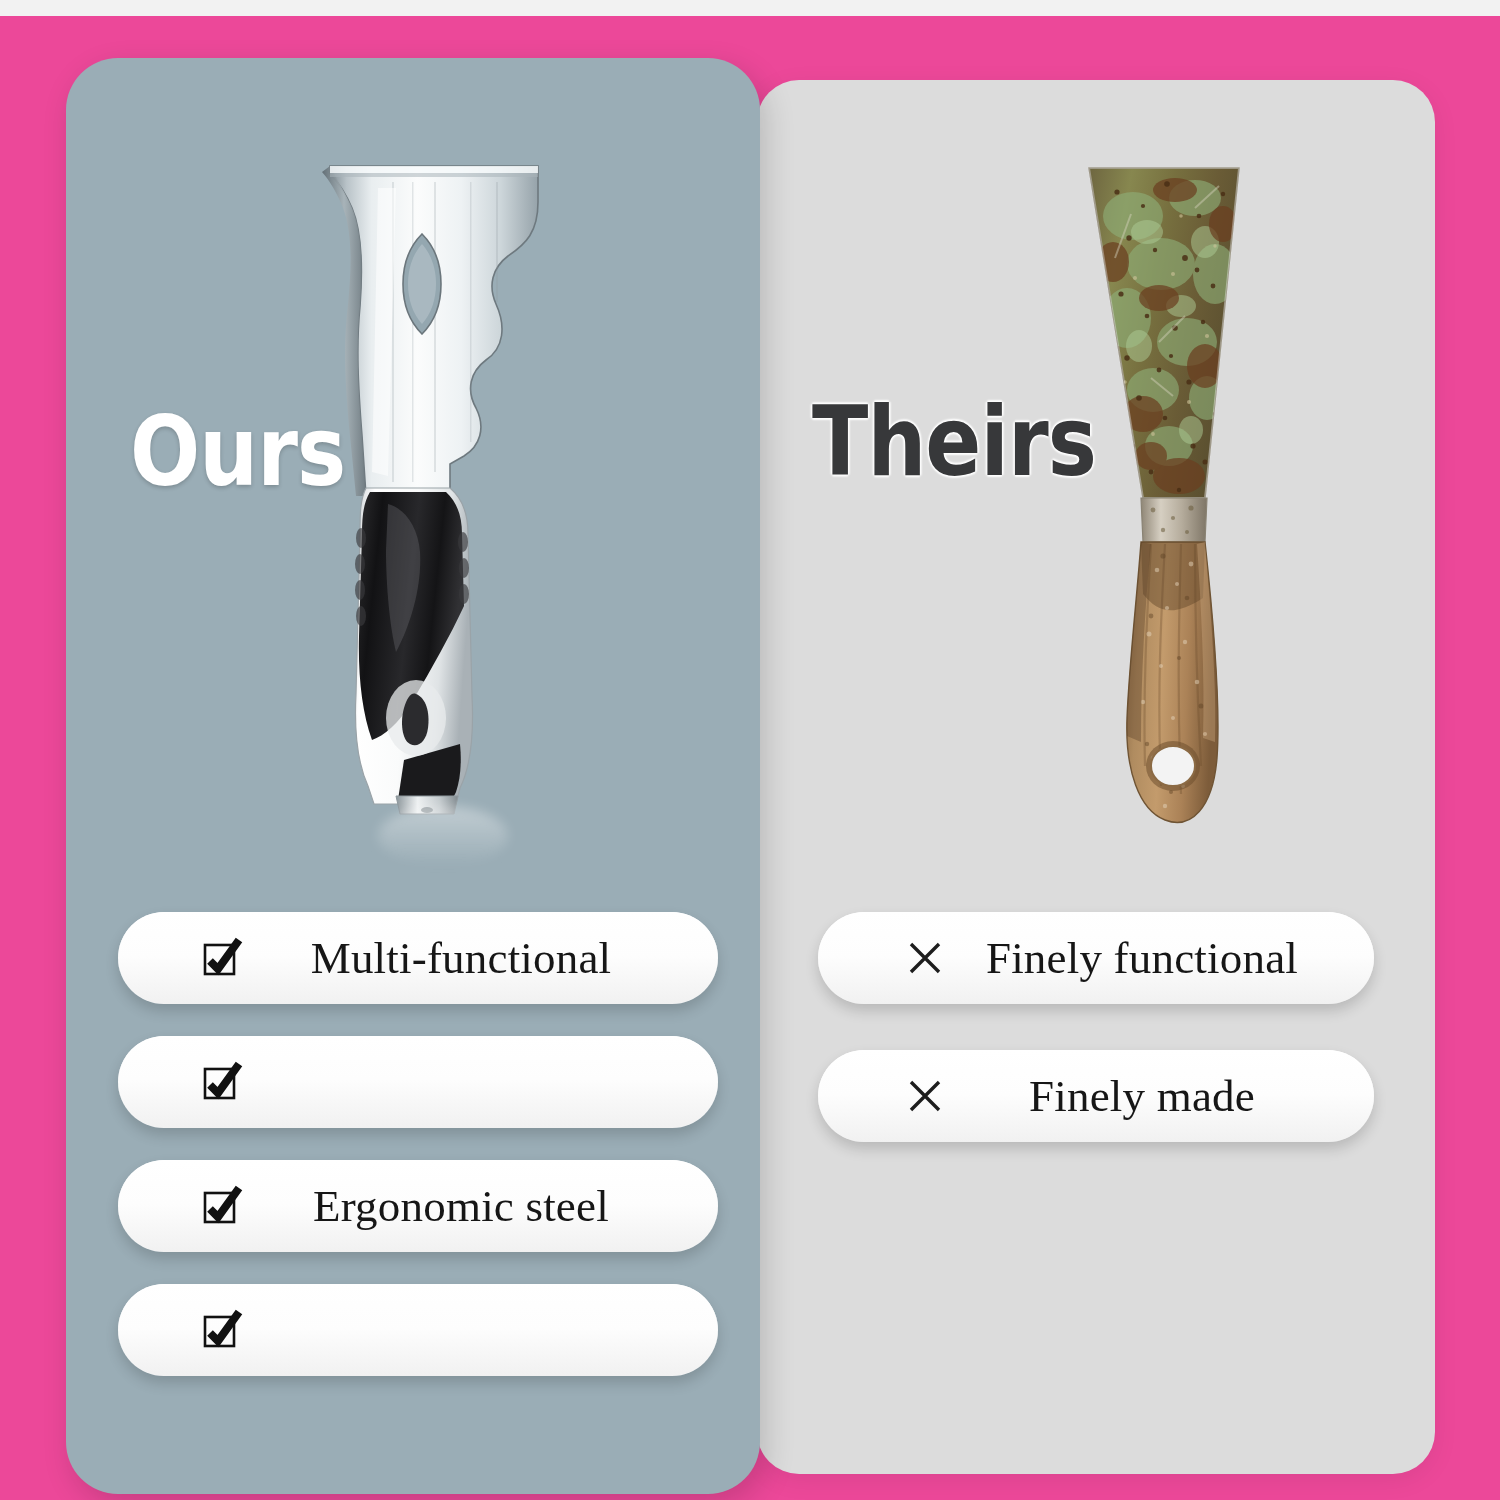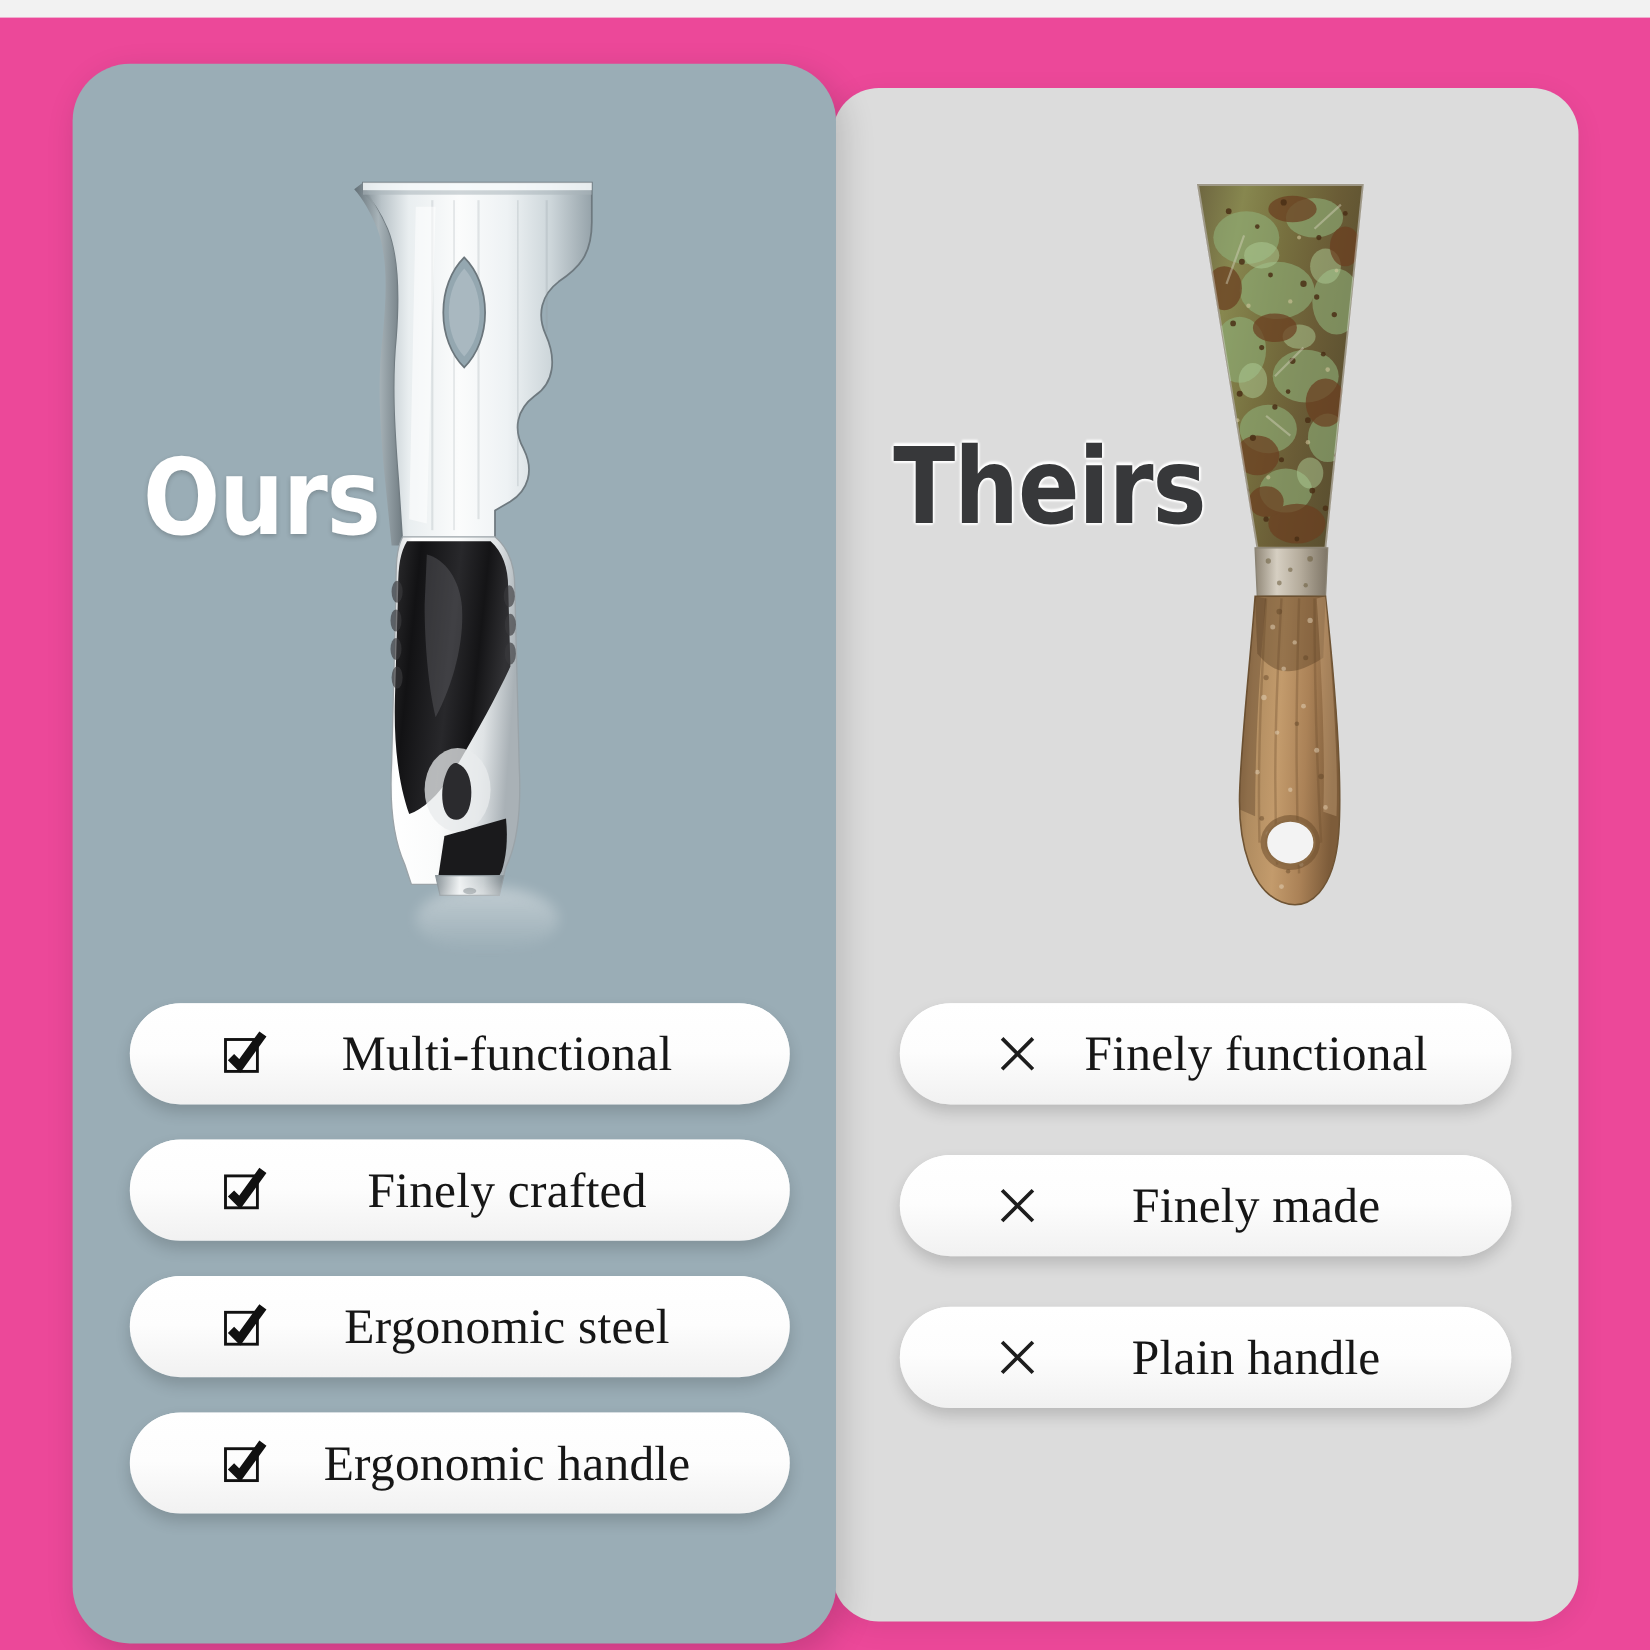--- a/index.html
+++ b/index.html
@@ -507,41 +507,39 @@
       <span class="pill-label">Multi-functional</span>
     </div>
 
     <div class="pill">
       <span class="mark">
         <svg width="44" height="44" viewBox="0 0 44 44" xmlns="http://www.w3.org/2000/svg">
           <rect x="6" y="9" width="29" height="29" fill="none" stroke="#111" stroke-width="2.6"></rect>
           <path d="M 11 25 L 19 33 L 40 4" fill="none" stroke="#111" stroke-width="8" stroke-linecap="butt" stroke-linejoin="miter"></path>
         </svg>
       </span>
-      <span class="pill-label">Finely crafted</span>
     </div>
 
     <div class="pill">
       <span class="mark">
         <svg width="44" height="44" viewBox="0 0 44 44" xmlns="http://www.w3.org/2000/svg">
           <rect x="6" y="9" width="29" height="29" fill="none" stroke="#111" stroke-width="2.6"></rect>
           <path d="M 11 25 L 19 33 L 40 4" fill="none" stroke="#111" stroke-width="8" stroke-linecap="butt" stroke-linejoin="miter"></path>
         </svg>
       </span>
       <span class="pill-label">Ergonomic steel</span>
     </div>
 
     <div class="pill">
       <span class="mark">
         <svg width="44" height="44" viewBox="0 0 44 44" xmlns="http://www.w3.org/2000/svg">
           <rect x="6" y="9" width="29" height="29" fill="none" stroke="#111" stroke-width="2.6"></rect>
           <path d="M 11 25 L 19 33 L 40 4" fill="none" stroke="#111" stroke-width="8" stroke-linecap="butt" stroke-linejoin="miter"></path>
         </svg>
       </span>
-      <span class="pill-label">Ergonomic handle</span>
     </div>
   </div>
 
   <div class="pill-col" id="pills-right">
 
     <div class="pill">
       <span class="mark">
         <svg width="44" height="44" viewBox="0 0 44 44" xmlns="http://www.w3.org/2000/svg">
           <path d="M 8 8 L 36 36 M 36 8 L 8 36" fill="none" stroke="#1d1d1d" stroke-width="3.4" stroke-linecap="butt"></path>
         </svg>
@@ -552,23 +550,15 @@
     <div class="pill">
       <span class="mark">
         <svg width="44" height="44" viewBox="0 0 44 44" xmlns="http://www.w3.org/2000/svg">
           <path d="M 8 8 L 36 36 M 36 8 L 8 36" fill="none" stroke="#1d1d1d" stroke-width="3.4" stroke-linecap="butt"></path>
         </svg>
       </span>
       <span class="pill-label">Finely made</span>
     </div>
 
 
-    <div class="pill">
-      <span class="mark">
-        <svg width="44" height="44" viewBox="0 0 44 44" xmlns="http://www.w3.org/2000/svg">
-          <path d="M 8 8 L 36 36 M 36 8 L 8 36" fill="none" stroke="#1d1d1d" stroke-width="3.4" stroke-linecap="butt"></path>
-        </svg>
-      </span>
-      <span class="pill-label">Plain handle</span>
-    </div>
   </div>
 
 </div>
 
 </body></html>

